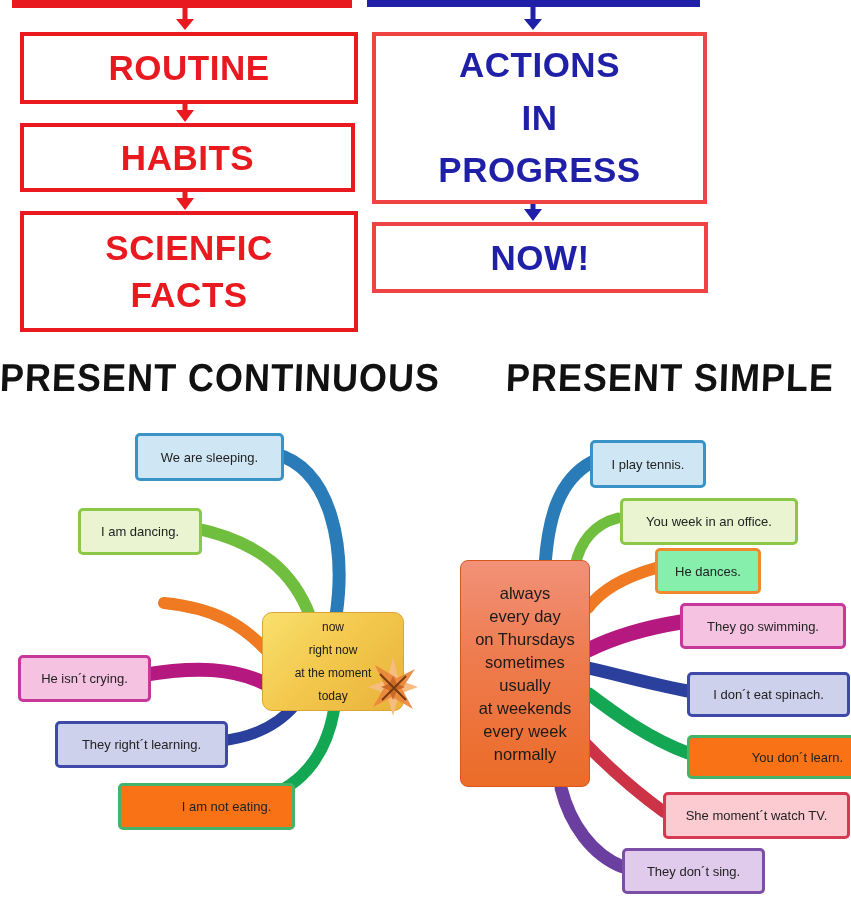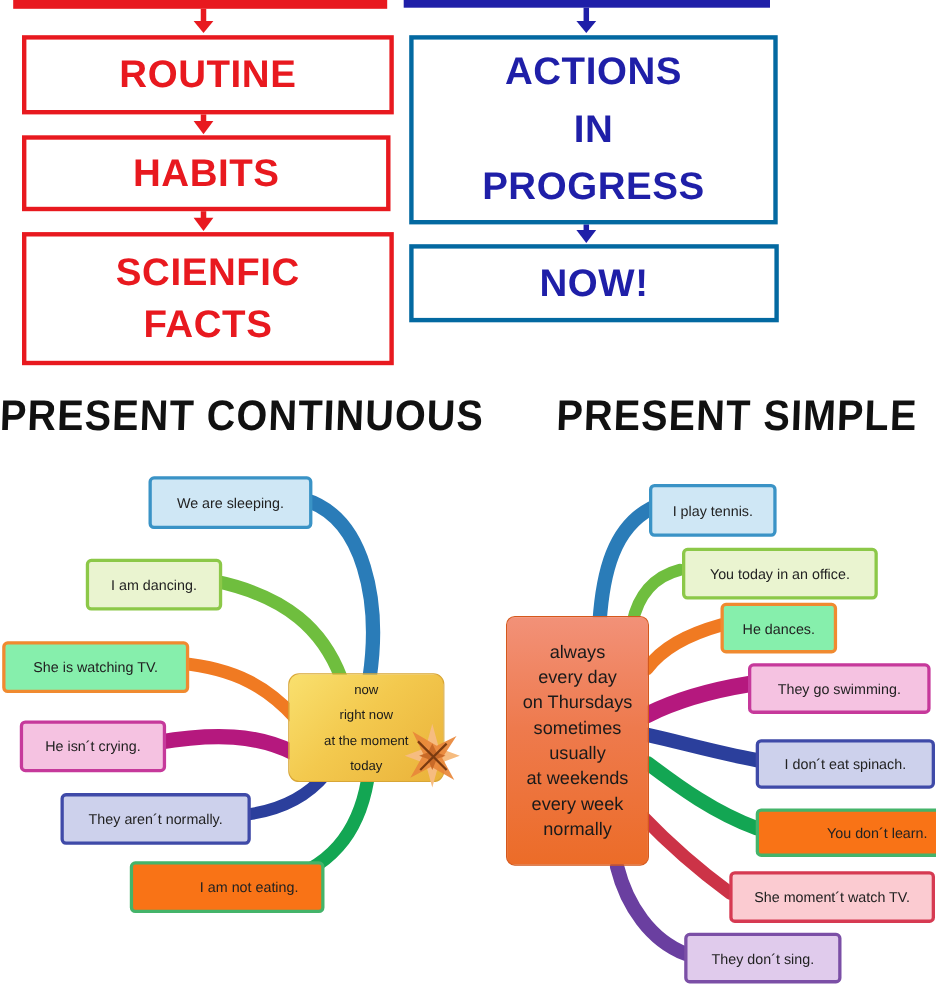--- a/index.html
+++ b/index.html
@@ -6,21 +6,21 @@
   body{background:#ffffff;font-family:"Liberation Sans",sans-serif;}
   .canvas{position:relative;width:851px;height:906px;background:#ffffff;overflow:hidden;}
   .layer{position:absolute;left:0;top:0;width:851px;height:906px;}
   svg.layer{z-index:1;}
 
   
   .fbar{position:absolute;z-index:2;}
   .fbox{position:absolute;z-index:2;background:#fff;display:flex;align-items:center;justify-content:center;
         text-align:center;font-weight:700;letter-spacing:.5px;white-space:pre-line;}
   .fbox.red{border:4px solid #e8191f;color:#e8191f;}
-  .fbox.blue{border:4px solid #0369a1;color:#1f1fa8;}
+  .fbox.blue{border:4px solid #ef4444;color:#1f1fa8;}
   .a-red rect,.a-red polygon{fill:#e8191f;}
   .a-blue rect,.a-blue polygon{fill:#1f1fa8;}
 
   
   .hdr{position:absolute;z-index:2;color:#111;font-weight:700;font-size:36px;letter-spacing:1px;
        text-align:center;transform:skewX(-2deg) scaleY(1.08);white-space:nowrap;}
 
   
   .node{position:absolute;z-index:2;display:flex;align-items:center;justify-content:center;
         border-radius:5px;border:3px solid;color:#222;font-size:13px;white-space:nowrap;}
@@ -118,36 +118,35 @@
     <svg width="54" height="62" viewBox="0 0 54 62">
       <polygon points="27,2 33,24 52,31 33,38 27,60 21,38 2,31 21,24" fill="#f6bc80"></polygon>
       <polygon points="9,9 31,22 49,13 36,33 47,53 26,41 7,51 19,30" fill="#e8873a" opacity="0.92"></polygon>
       <polygon points="27,20 31,28 39,31 31,34 27,44 23,34 15,31 23,28" fill="#c96a28"></polygon>
       <path d="M14 18 L40 44 M40 20 L16 44" stroke="#7a3a10" stroke-width="2" fill="none"></path>
     </svg>
   </div>
 
   <div class="node n-skyblue" style="left:135px;top:433px;width:143px;height:42px;">We are sleeping.</div>
   <div class="node n-yellowgreen" style="left:78px;top:508px;width:118px;height:41px;">I am dancing.</div>
-  <div class="node n-peach" style="left:2px;top:583px;width:164px;height:41px;">She is watching TV.</div>
   <div class="node n-pink" style="left:18px;top:655px;width:127px;height:41px;">He isn´t crying.</div>
-  <div class="node n-lavender" style="left:55px;top:721px;width:167px;height:41px;">They aren´t normally.</div>
+  <div class="node n-lavender" style="left:55px;top:721px;width:167px;height:41px;">They right´t learning.</div>
   <div class="node n-mint" style="left:118px;top:783px;width:131px;height:41px;">I am not eating.</div>
 
   <div class="center-box cb-right" style="left:460px;top:560px;width:128px;height:225px;">always
 every day
 on Thursdays
 sometimes
 usually
 at weekends
 every week
 normally</div>
 
   <div class="node n-skyblue" style="left:590px;top:440px;width:110px;height:42px;">I play tennis.</div>
-  <div class="node n-yellowgreen" style="left:620px;top:498px;width:172px;height:41px;">You today in an office.</div>
+  <div class="node n-yellowgreen" style="left:620px;top:498px;width:172px;height:41px;">You week in an office.</div>
   <div class="node n-peach" style="left:655px;top:548px;width:100px;height:40px;">He dances.</div>
   <div class="node n-pink" style="left:680px;top:603px;width:160px;height:40px;">They go swimming.</div>
   <div class="node n-lavender" style="left:687px;top:672px;width:157px;height:39px;">I don´t eat spinach.</div>
   <div class="node n-mint" style="left:687px;top:735px;width:135px;height:38px;">You don´t learn.</div>
   <div class="node n-rose" style="left:663px;top:792px;width:181px;height:41px;">She moment´t watch TV.</div>
   <div class="node n-lilac" style="left:622px;top:848px;width:137px;height:40px;">They don´t sing.</div>
 
 </div>
 
 </body></html>

